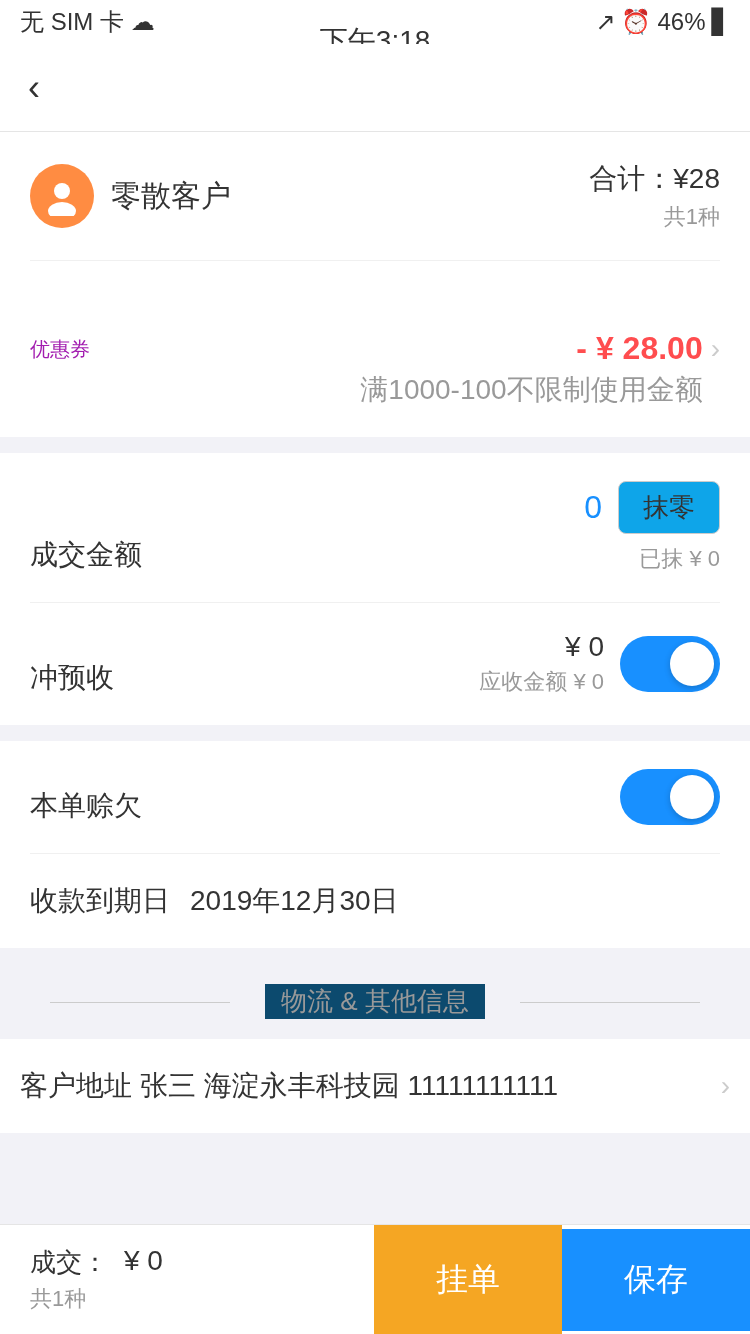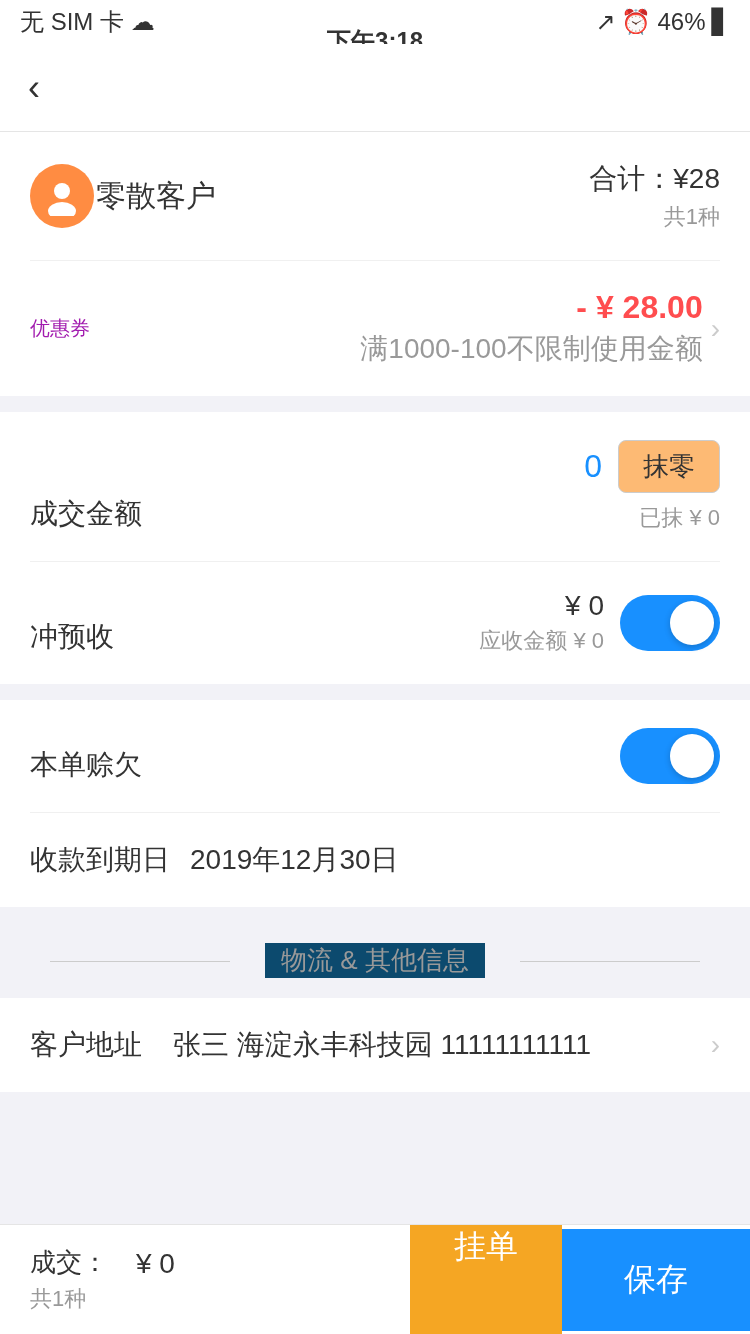--- a/index.html
+++ b/index.html
@@ -20,21 +20,21 @@
       height: 44px;
       background: #fff;
       display: flex;
       align-items: center;
       justify-content: space-between;
       padding: 0 20px;
       font-size: 24px;
       font-weight: 500;
     }
     .status-left { display: flex; align-items: center; gap: 8px; }
-    .status-center { font-size: 24px; font-weight: 700; margin-top: 37px; }
+    .status-center { font-size: 28px; font-weight: 400; margin-top: 37px; }
     .status-right { display: flex; align-items: center; gap: 6px; font-size: 24px; }
 
     
     .nav-bar {
       width: 750px;
       height: 88px;
       background: #fff;
       display: flex;
       align-items: center;
       justify-content: center;
@@ -66,21 +66,21 @@
       margin-bottom: 16px;
     }
 
     
     .customer-row {
       display: flex;
       align-items: center;
       justify-content: space-between;
       padding: 28px 30px;
     }
-    .customer-left { display: flex; align-items: center; gap: 2px; }
+    .customer-left { display: flex; align-items: center; gap: 17px; }
     .customer-avatar {
       width: 64px;
       height: 64px;
       border-radius: 50%;
       background: #ff8c42;
       display: flex;
       align-items: center;
       justify-content: center;
     }
     .customer-avatar svg { width: 40px; height: 40px; }
@@ -94,21 +94,21 @@
 
     
     .coupon-row {
       display: flex;
       align-items: center;
       justify-content: space-between;
       padding: 28px 30px;
     }
     .coupon-label { font-size: 20px; color: #a21caf; }
     .coupon-right { display: flex; align-items: center; gap: 8px; text-align: right; }
-    .coupon-amount { font-size: 32px; color: #ff4d4f; font-weight: 600; }
+    .coupon-amount { font-size: 32px; color: #ff4d4f; font-weight: 600; margin-top: 41px; }
     .coupon-desc { font-size: 28px; color: #999; margin-top: 4px; }
     .chevron-right { color: #ccc; font-size: 28px; }
 
     
     .form-section {
       background: #fff;
       margin-bottom: 16px;
     }
     .form-row {
       display: flex;
@@ -121,21 +121,21 @@
     .amount-value { font-size: 32px; color: #1890ff; }
     .amount-note { font-size: 22px; color: #999; margin-top: 4px; text-align: right; }
 
     
     .btn-round {
       border: 1px solid #ccc;
       border-radius: 8px;
       padding: 8px 24px;
       font-size: 26px;
       color: #333;
-      background: #fdba74;
+      background: #0ea5e9;
       cursor: pointer;
     }
 
     
     .toggle {
       width: 100px;
       height: 56px;
       background: #1890ff;
       border-radius: 28px;
       position: relative;
@@ -190,23 +190,22 @@
       background: #ccc;
     }
     .logistics-header::before { left: 50px; }
     .logistics-header::after { right: 50px; }
     .logistics-title { font-size: 26px; color: #999; position: relative; z-index: 1; background: #0c4a6e; padding: 0 16px; }
 
     
     .address-row {
       display: flex;
       align-items: center;
-      padding: 28px 30px;
-      background: #fff;
-      gap: 23px;
+      padding: 28px 20px;
+      background: #fff;
     }
     .address-label { font-size: 28px; color: #333; min-width: 120px; flex-shrink: 0; }
     .address-value { font-size: 28px; color: #333; flex: 1; }
     .address-chevron { color: #ccc; font-size: 28px; margin-left: 10px; }
 
     
     .bottom-bar {
       position: fixed;
       bottom: 0;
       left: 0;
@@ -214,28 +213,29 @@
       height: 110px;
       background: #fff;
       display: flex;
       align-items: center;
       border-top: 1px solid #e5e5e5;
     }
     .bottom-info {
       flex: 1;
       padding: 0 30px;
     }
-    .bottom-deal { font-size: 26px; color: #333; display: flex; gap: 28px; align-items: flex-end; }
+    .bottom-deal { font-size: 26px; color: #333; display: flex; gap: 16px; align-items: flex-start; }
     .bottom-deal-amount { font-size: 28px; color: #333; font-weight: 500; }
     .bottom-count { font-size: 22px; color: #999; margin-top: 4px; }
     .btn-hold {
-      width: 152px;
+      width: 188px;
       height: 110px;
       background: #f5a623;
       display: flex;
+      align-items: center;
       justify-content: center;
       font-size: 32px;
       color: #fff;
       cursor: pointer;
       font-weight: 500;
     }
     .btn-save {
       width: 188px;
       height: 102px;
       background: #1890ff;

